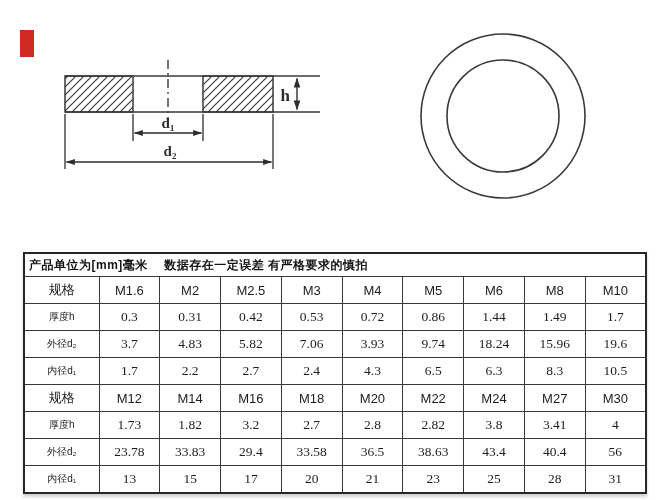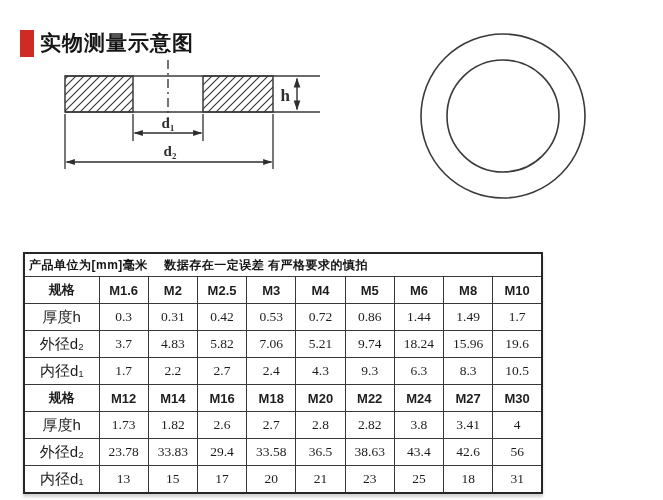--- a/index.html
+++ b/index.html
@@ -12,50 +12,49 @@
   .accent-bar{display:inline-block;width:14px;height:27px;background:#d02a25;margin-top:2px;}
   .page-title{
     margin:0 0 0 6px;font-size:21px;line-height:29px;font-weight:bold;
     color:#161616;letter-spacing:1px;font-family:"Liberation Sans","DejaVu Sans",sans-serif;
   }
   
   .diagram-svg{position:absolute;left:0;top:0;}
   .dim-label{font-family:"Liberation Serif","DejaVu Serif",serif;font-weight:bold;fill:#2e2e2e;}
   
   .spec-table{
-    position:absolute;left:23px;top:252px;width:520px;
+    position:absolute;left:23px;top:252px;width:624px;
     border-collapse:collapse;table-layout:fixed;background:#fff;
     box-shadow:0 3px 3px rgba(0,0,0,0.18);
   }
   .spec-table td{
     border:1px solid #383838;text-align:center;vertical-align:middle;
     color:#1d1d1d;height:26px;padding:0 2px;overflow:hidden;white-space:nowrap;
     font-family:"Liberation Serif","DejaVu Serif",serif;font-size:13.5px;
   }
   .spec-table{border:2px solid #262626;}
   .note-row td{
     text-align:left;height:22px;font-size:12px;font-weight:600;
     font-family:"Liberation Sans","DejaVu Sans",sans-serif;color:#141414;
     padding-left:4px;letter-spacing:0.5px;
   }
   tr.spec-row td{
-    font-weight:bold;font-family:"Liberation Sans","DejaVu Sans",sans-serif;font-size:13px;
+    font-weight:normal;font-family:"Liberation Sans","DejaVu Sans",sans-serif;font-size:13px;
   }
   td.label-cell{
-    font-family:"Liberation Sans","DejaVu Sans",sans-serif;font-size:15px;font-weight:normal;
+    font-family:"Liberation Sans","DejaVu Sans",sans-serif;font-size:10px;font-weight:normal;
   }
 </style>
 </head>
 <body>
 
 <div class="page">
 
   <div class="title-row">
     <span class="accent-bar" style="background: rgb(208, 42, 37);"></span>
-    <h1 class="page-title">实物测量示意图</h1>
   </div>
 
   <svg class="diagram-svg" width="663" height="245" viewBox="0 0 663 245">
     <defs>
       <pattern id="hatch" patternUnits="userSpaceOnUse" width="8" height="8">
         <path d="M0,8 L8,0 M-2,2 L2,-2 M6,10 L10,6" stroke="#3a3a3a" stroke-width="1.2" fill="none"></path>
       </pattern>
       <marker id="arr" viewBox="0 0 10 10" refX="9.2" refY="5" markerWidth="9" markerHeight="7" orient="auto-start-reverse">
         <path d="M0,1.6 L10,5 L0,8.4 z" fill="#2e2e2e"></path>
       </marker>
@@ -134,82 +133,82 @@
           <td>1.44</td>
           <td>1.49</td>
           <td>1.7</td>
         </tr>
         <tr>
           <td class="label-cell">外径d₂</td>
           <td>3.7</td>
           <td>4.83</td>
           <td>5.82</td>
           <td>7.06</td>
-          <td>5.21</td>
+          <td>3.93</td>
           <td>9.74</td>
           <td>18.24</td>
           <td>15.96</td>
           <td>19.6</td>
         </tr>
         <tr>
           <td class="label-cell">内径d₁</td>
           <td>1.7</td>
           <td>2.2</td>
           <td>2.7</td>
           <td>2.4</td>
           <td>4.3</td>
-          <td>9.3</td>
+          <td>6.5</td>
           <td>6.3</td>
           <td>8.3</td>
           <td>10.5</td>
         </tr>
         <tr class="spec-row">
           <td class="label-cell">规格</td>
           <td>M12</td>
           <td>M14</td>
           <td>M16</td>
           <td>M18</td>
           <td>M20</td>
           <td>M22</td>
           <td>M24</td>
           <td>M27</td>
           <td>M30</td>
         </tr>
         <tr>
           <td class="label-cell">厚度h</td>
           <td>1.73</td>
           <td>1.82</td>
-          <td>2.6</td>
+          <td>3.2</td>
           <td>2.7</td>
           <td>2.8</td>
           <td>2.82</td>
           <td>3.8</td>
           <td>3.41</td>
           <td>4</td>
         </tr>
         <tr>
           <td class="label-cell">外径d₂</td>
           <td>23.78</td>
           <td>33.83</td>
           <td>29.4</td>
           <td>33.58</td>
           <td>36.5</td>
           <td>38.63</td>
           <td>43.4</td>
-          <td>42.6</td>
+          <td>40.4</td>
           <td>56</td>
         </tr>
         <tr>
           <td class="label-cell">内径d₁</td>
           <td>13</td>
           <td>15</td>
           <td>17</td>
           <td>20</td>
           <td>21</td>
           <td>23</td>
           <td>25</td>
-          <td>18</td>
+          <td>28</td>
           <td>31</td>
         </tr>
       </tbody>
   </table>
 
 </div>
 
 </body></html>

